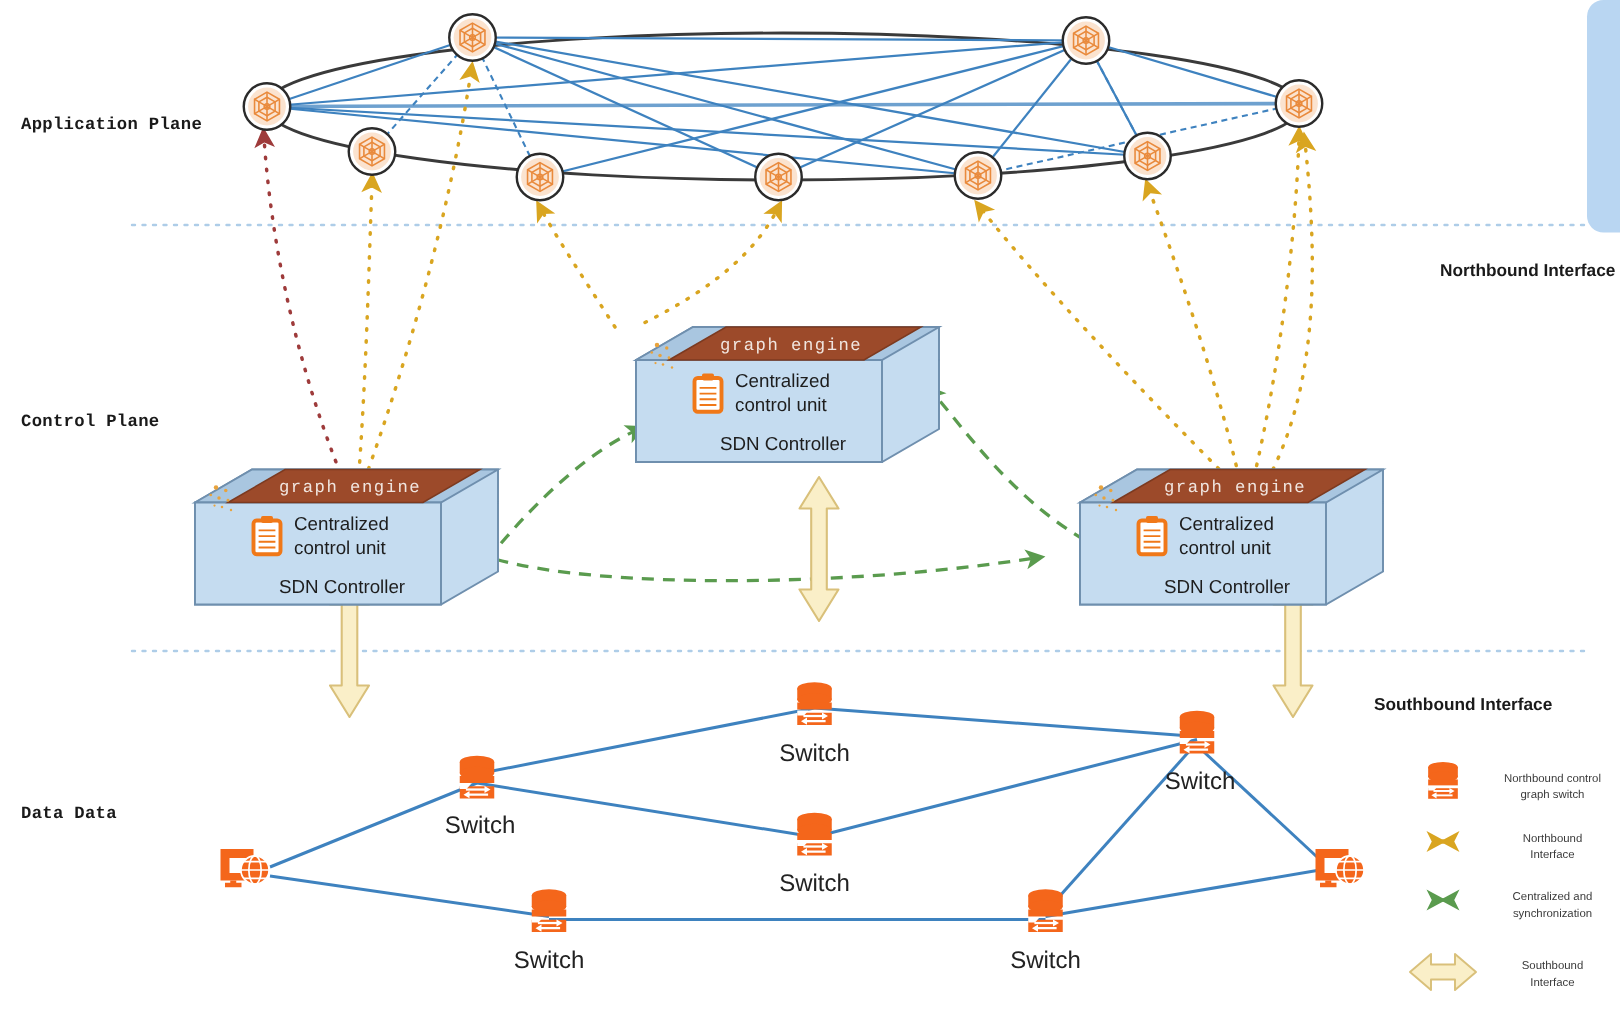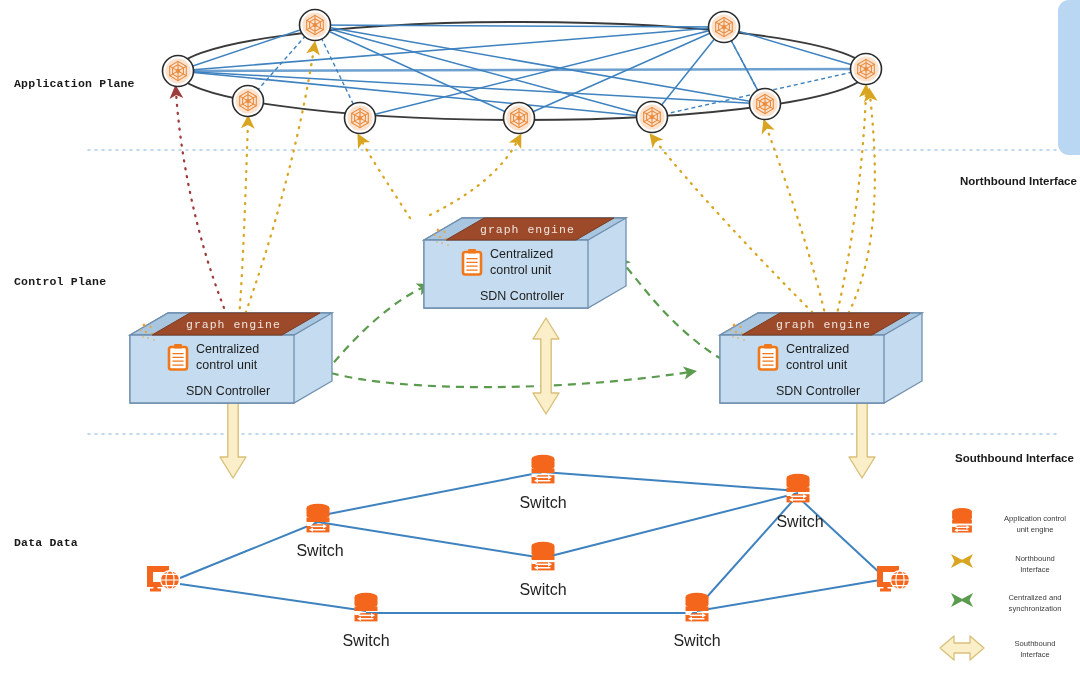--- a/index.html
+++ b/index.html
@@ -297,32 +297,32 @@
         <path d="M940,648 L954,636 L954,643 L970,643 L970,636 L984,648 L970,660 L970,653 L954,653 L954,660 Z" fill="#FAEFC8" stroke="#D9C07A" stroke-width="1.3" stroke-linejoin="round"></path>
       </g>
     </g>
   </svg>
 
   <div class="plane-label" style="left:14px;top:77px;">Application Plane</div>
   <div class="plane-label" style="left:14px;top:275px;text-align:right;">Control Plane</div>
   <div class="plane-label" style="left:14px;top:536px;">Data Data</div>
 
   <div class="iface-label" style="left:936px;top:175px;padding-left:24px;">Northbound Interface</div>
-  <div class="iface-label" style="left:916px;top:452px;margin-left:39px;">Southbound Interface</div>
+  <div class="iface-label" style="left:916px;top:464px;">Southbound Interface</div>
 
   <div class="node-label" style="left:543px;top:494px;">Switch</div>
   <div class="node-label" style="left:320px;top:542px;">Switch</div>
   <div class="node-label" style="left:543px;top:581px;">Switch</div>
   <div class="node-label" style="left:800px;top:513px;">Switch</div>
   <div class="node-label" style="left:366px;top:632px;">Switch</div>
   <div class="node-label" style="left:697px;top:632px;">Switch</div>
 
   <div class="legend-text" style="left:988px;top:513px;">
-    <span>Application control</span><br>
-    <span>unit engine</span>
+    <span>Northbound control</span><br>
+    <span>graph switch</span>
   </div>
   <div class="legend-text" style="left:988px;top:553px;">
     <span>Northbound</span><br>
     <span>Interface</span>
   </div>
   <div class="legend-text" style="left:988px;top:592px;">
     <span>Centralized and</span><br>
     <span>synchronization</span>
   </div>
   <div class="legend-text" style="left:988px;top:638px;">

